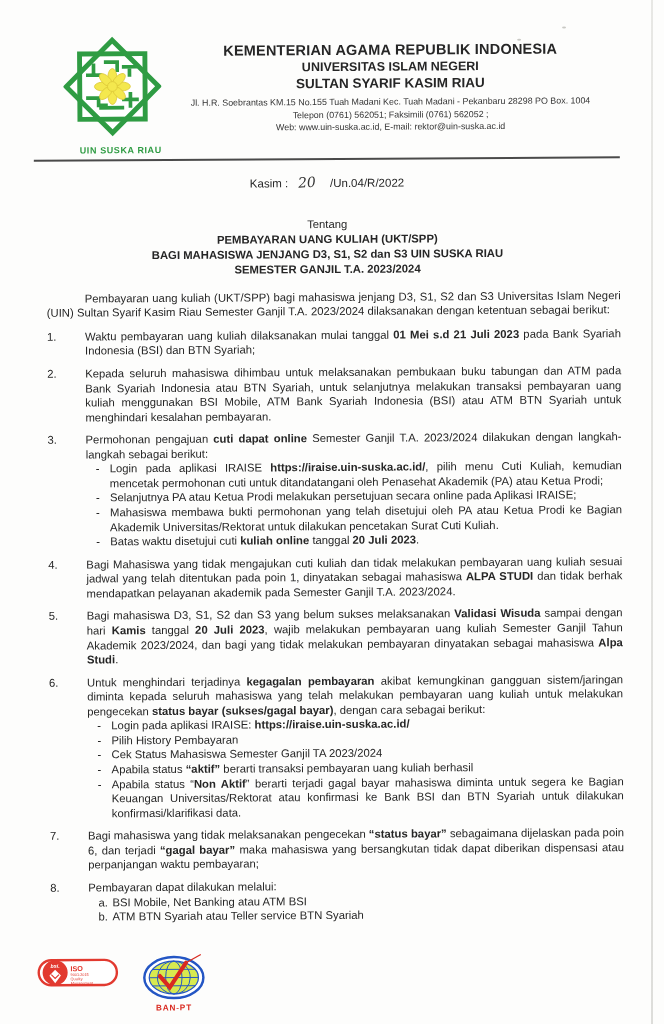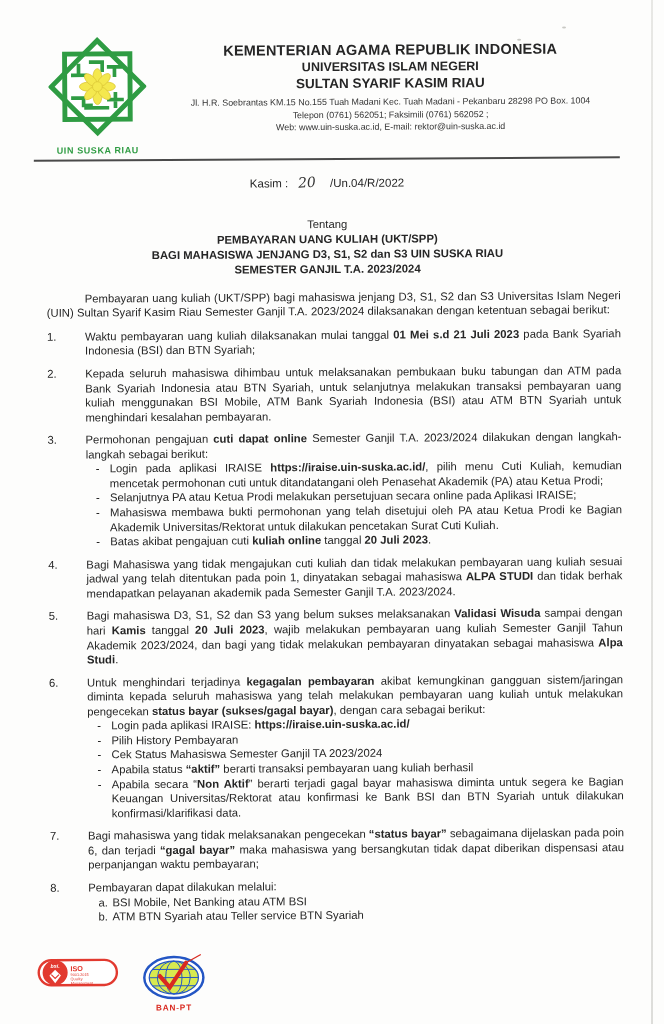--- a/index.html
+++ b/index.html
@@ -12,21 +12,21 @@
     --ink:#262626;
   }
   *{margin:0;padding:0;box-sizing:border-box;}
   html,body{width:664px;background:#e9e9e7;}
   body{font-family:"Liberation Sans", sans-serif;color:var(--ink);}
   .sheet{position:relative;width:664px;height:1024px;background:#fdfdfc;overflow:hidden;}
   .doc{position:relative;width:100%;height:100%;transform:rotate(-0.35deg);transform-origin:50% 50%;padding:30px 42px 0 36px;}
 
   
   .hdr{display:flex;align-items:flex-start;}
-  .logo-wrap{width:128px;flex:0 0 128px;text-align:center;padding-top:4px;}
+  .logo-wrap{width:128px;flex:0 0 128px;text-align:right;padding-top:4px;}
   .logo-caption{font-size:9px;font-weight:bold;color:var(--logo-green);letter-spacing:.6px;margin-top:2px;white-space:nowrap;}
   .hdr-text{flex:1;text-align:center;padding-top:12px;}
   .ministry{font-size:14.5px;font-weight:bold;letter-spacing:.2px;}
   .university{font-size:12.5px;font-weight:bold;margin-top:2px;}
   .campus{font-size:13.5px;font-weight:bold;margin-top:2px;}
   .addr{font-size:8.9px;color:#343434;line-height:1.3;margin-top:1px;}
   .addr.first{margin-top:6px;}
   .rule{border-top:2px solid #4a4a4a;margin-top:4px;}
 
   
@@ -143,21 +143,21 @@
               <div class="subitem">
                 <span class="marker">-</span>
                 <span class="subtext"><span>Selanjutnya PA atau Ketua Prodi melakukan persetujuan secara </span><span class="i">online</span><span> pada Aplikasi IRAISE;</span></span>
               </div>
               <div class="subitem">
                 <span class="marker">-</span>
                 <span class="subtext"><span>Mahasiswa membawa bukti permohonan yang telah disetujui oleh PA atau Ketua Prodi ke Bagian Akademik Universitas/Rektorat untuk dilakukan pencetakan Surat Cuti Kuliah.</span></span>
               </div>
               <div class="subitem">
                 <span class="marker">-</span>
-                <span class="subtext"><span>Batas akibat pengajuan cuti </span><span class="b">kuliah </span><span class="b i">online</span><span> tanggal </span><span class="b">20 Juli 2023</span><span>.</span></span>
+                <span class="subtext"><span>Batas waktu disetujui cuti </span><span class="b">kuliah </span><span class="b i">online</span><span> tanggal </span><span class="b">20 Juli 2023</span><span>.</span></span>
               </div>
             </div>
           </div>
           <div class="item">
             <div class="num">4.</div>
             <div class="content">
               <div><span>Bagi Mahasiswa yang tidak mengajukan cuti kuliah dan tidak melakukan pembayaran uang kuliah sesuai jadwal yang telah ditentukan pada poin 1, dinyatakan sebagai mahasiswa </span><span class="b">ALPA STUDI</span><span> dan tidak berhak mendapatkan pelayanan akademik pada Semester Ganjil T.A. 2023/2024.</span></div>
             </div>
           </div>
           <div class="item">
@@ -181,21 +181,21 @@
               <div class="subitem">
                 <span class="marker">-</span>
                 <span class="subtext"><span>Cek Status Mahasiswa Semester Ganjil TA 2023/2024</span></span>
               </div>
               <div class="subitem">
                 <span class="marker">-</span>
                 <span class="subtext"><span>Apabila status </span><span class="b">“aktif”</span><span> berarti transaksi pembayaran uang kuliah berhasil</span></span>
               </div>
               <div class="subitem">
                 <span class="marker">-</span>
-                <span class="subtext"><span>Apabila secara “</span><span class="b">Non Aktif</span><span>” berarti terjadi gagal bayar  mahasiswa diminta untuk segera ke Bagian Keuangan Universitas/Rektorat atau konfirmasi ke Bank BSI dan BTN Syariah untuk dilakukan konfirmasi/klarifikasi data.</span></span>
+                <span class="subtext"><span>Apabila status “</span><span class="b">Non Aktif</span><span>” berarti terjadi gagal bayar  mahasiswa diminta untuk segera ke Bagian Keuangan Universitas/Rektorat atau konfirmasi ke Bank BSI dan BTN Syariah untuk dilakukan konfirmasi/klarifikasi data.</span></span>
               </div>
             </div>
           </div>
           <div class="item">
             <div class="num">7.</div>
             <div class="content">
               <div><span>Bagi mahasiswa yang tidak melaksanakan pengecekan </span><span class="b">“status bayar”</span><span> sebagaimana dijelaskan pada poin 6, dan terjadi </span><span class="b">“gagal bayar”</span><span> maka mahasiswa yang bersangkutan tidak dapat diberikan dispensasi atau perpanjangan waktu pembayaran;</span></div>
             </div>
           </div>
           <div class="item">

